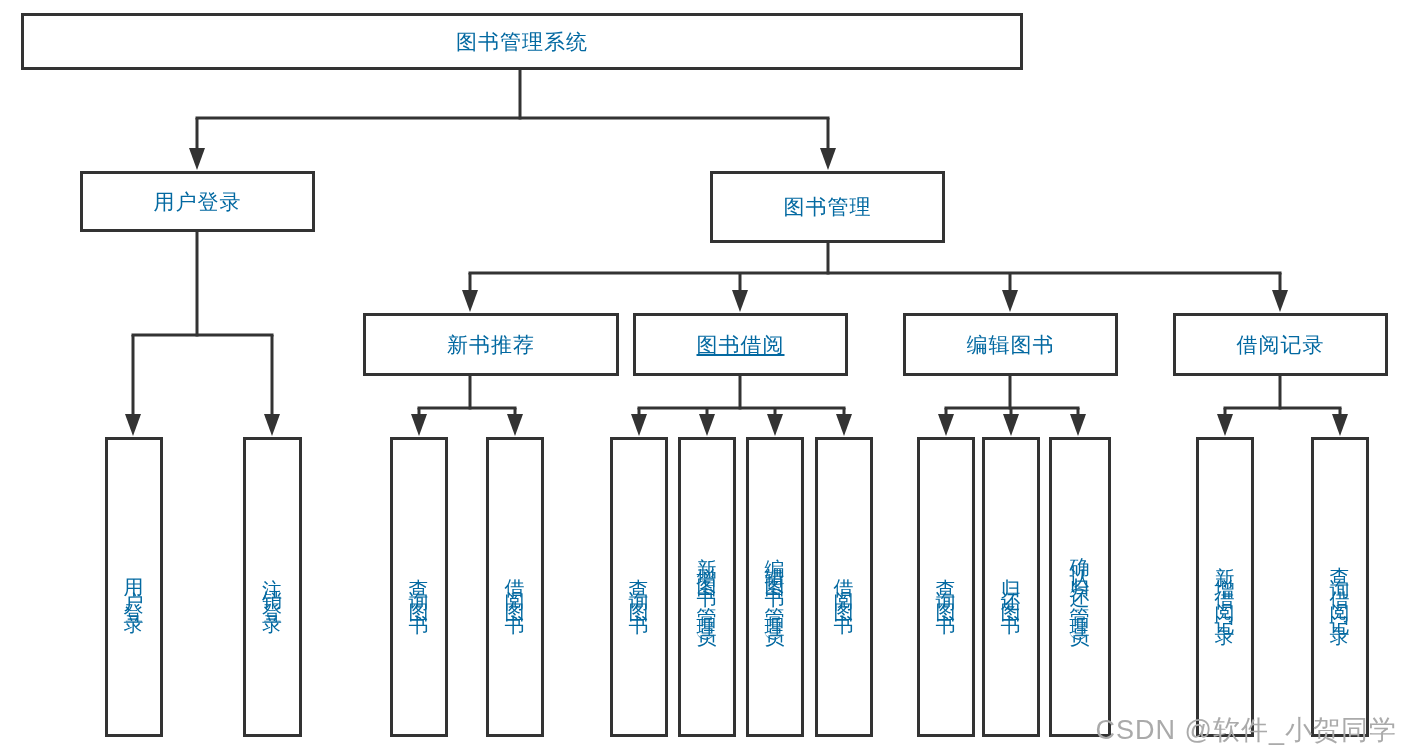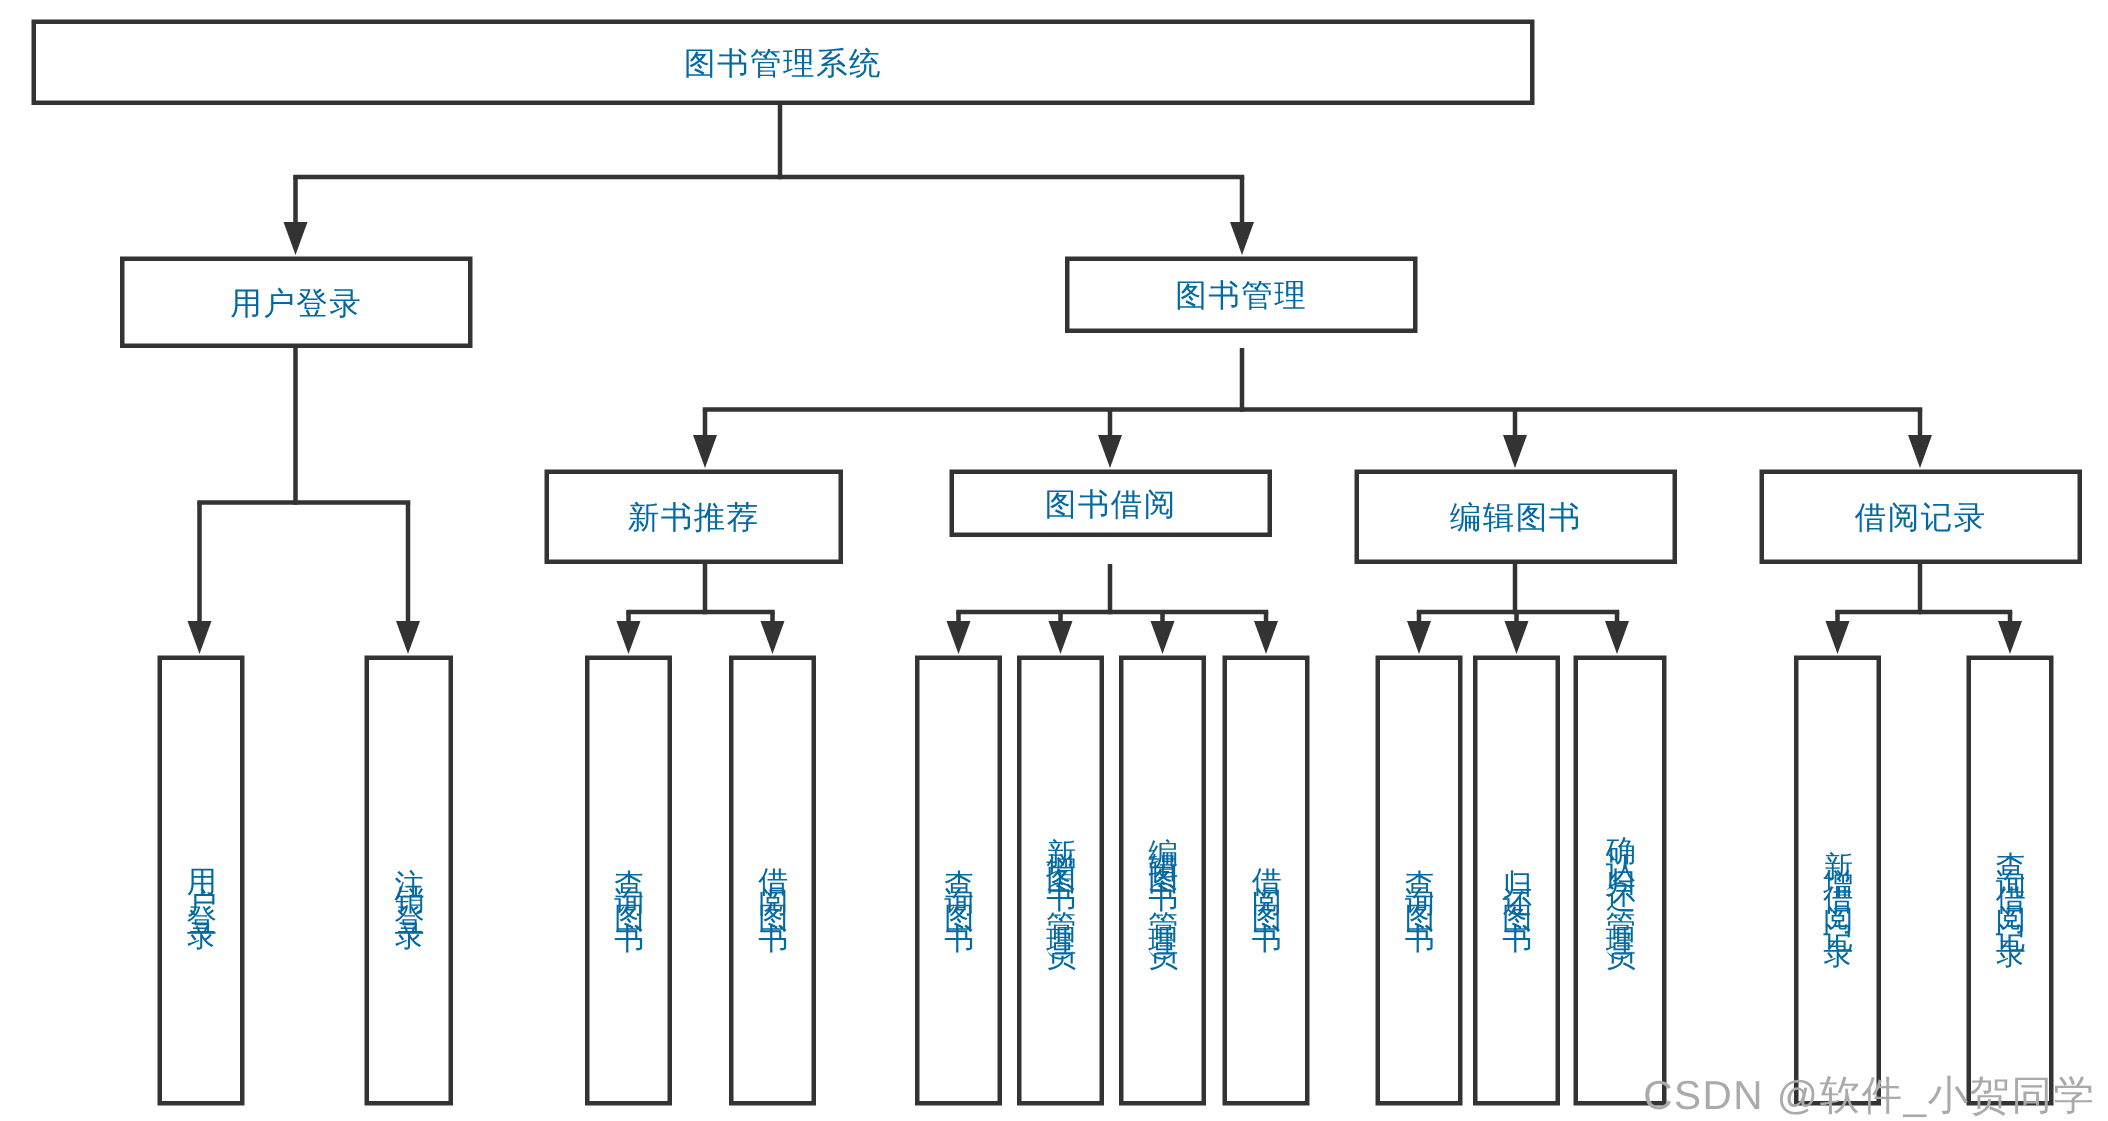--- a/index.html
+++ b/index.html
@@ -118,28 +118,28 @@
       <polygon points="1340,436 1332,414 1348,414" fill="#333333"></polygon>
     </svg>
 
   <div class="node hbox" style="left:21px; top:13px; width:1002px; height:57px;">
     <span>图书管理系统</span>
   </div>
 
   <div class="node hbox" style="left:80px; top:171px; width:235px; height:61px;">
     <span>用户登录</span>
   </div>
-  <div class="node hbox" style="left:710px; top:171px; width:235px; height:51px;">
+  <div class="node hbox" style="left:710px; top:171px; width:235px; height:72px;">
     <span>图书管理</span>
   </div>
 
-  <div class="node hbox" style="left:363px; top:313px; width:199px; height:63px;align-items:center;">
+  <div class="node hbox" style="left:363px; top:313px; width:256px; height:63px;align-items:center;">
     <span>新书推荐</span>
   </div>
-  <div class="node hbox" style="left:633px; top:313px; width:215px; height:45px;">
+  <div class="node hbox" style="left:633px; top:313px; width:215px; height:63px;text-decoration:underline;">
     <span>图书借阅</span>
   </div>
   <div class="node hbox" style="left:903px; top:313px; width:215px; height:63px;">
     <span>编辑图书</span>
   </div>
   <div class="node hbox" style="left:1173px; top:313px; width:215px; height:63px;">
     <span>借阅记录</span>
   </div>
 
   <div class="node vbox" style="left:105px; top:437px; width:58px; height:300px;">

